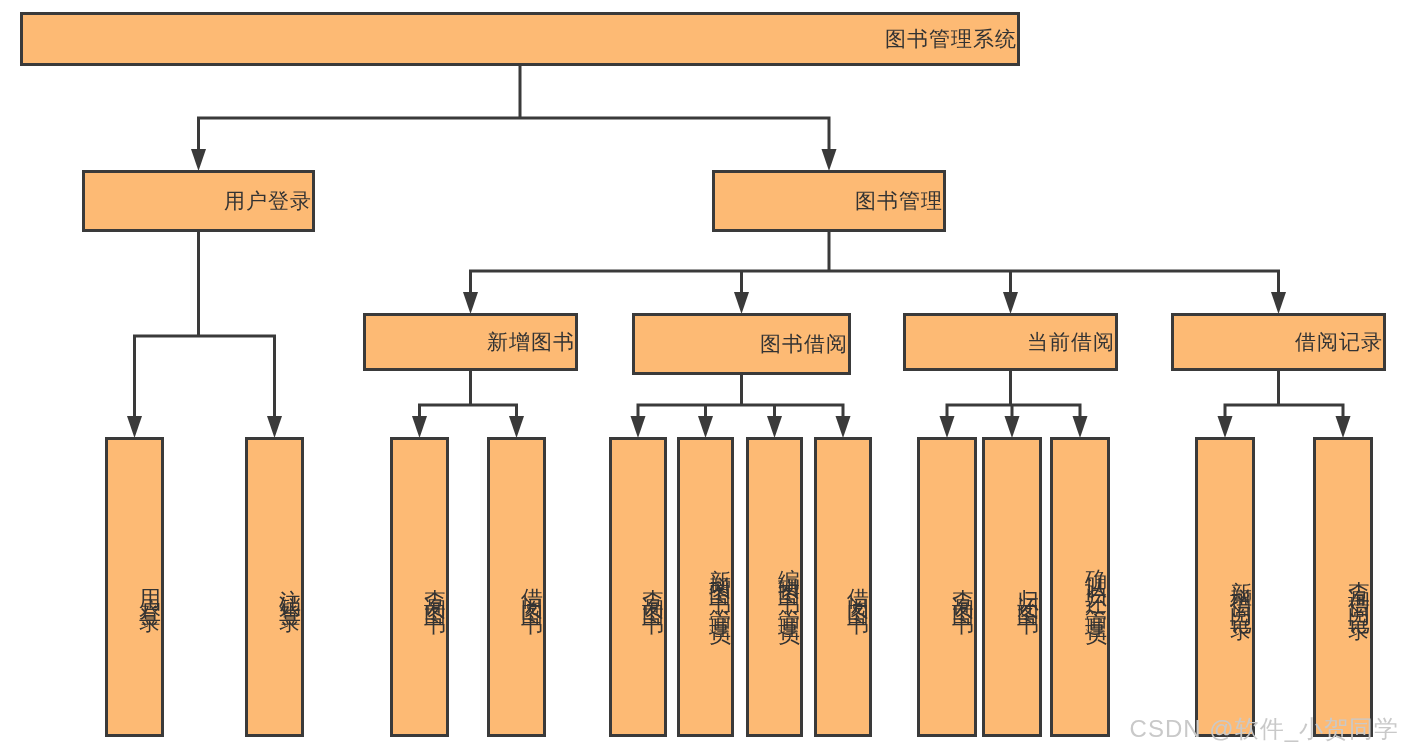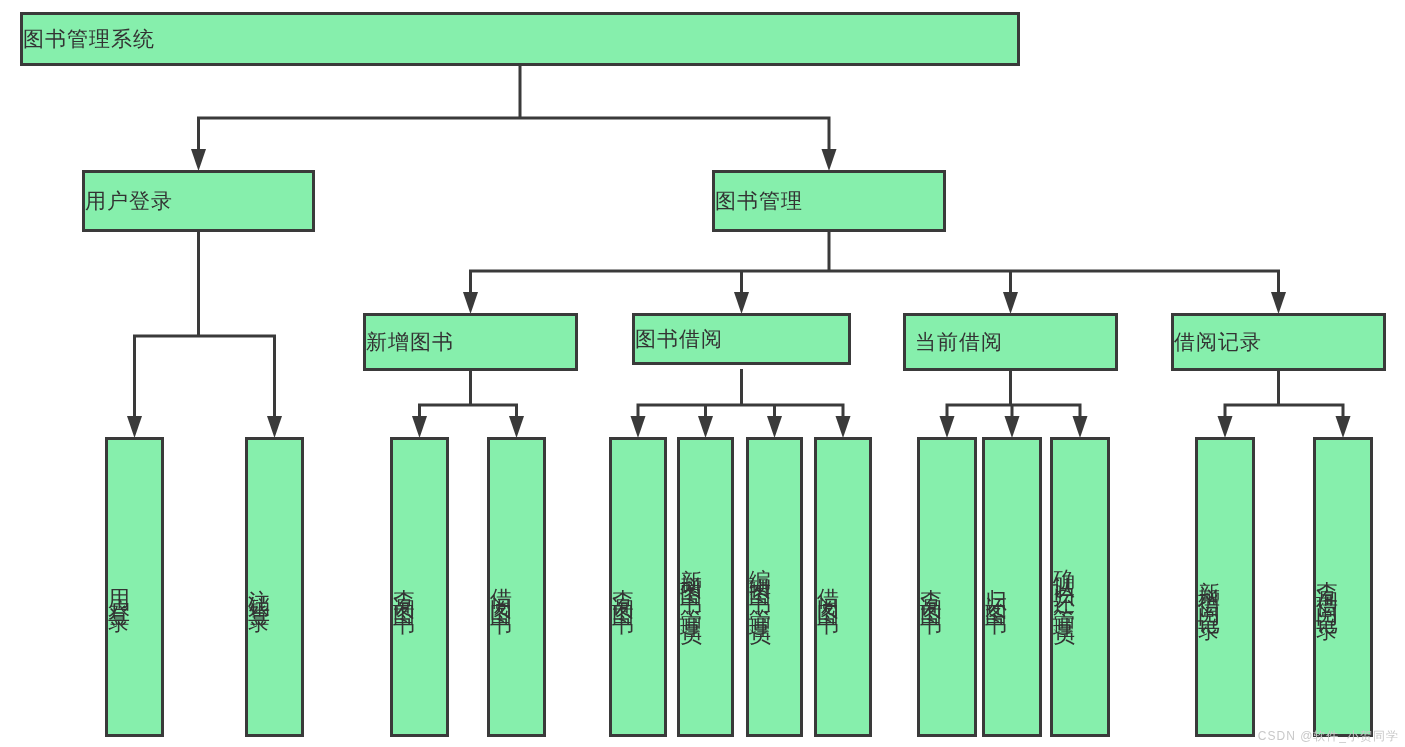--- a/index.html
+++ b/index.html
@@ -19,44 +19,44 @@
     position: absolute;
     left: 0;
     top: 0;
     width: 1405px;
     height: 747px;
     pointer-events: none;
   }
   .node {
     position: absolute;
     box-sizing: border-box;
-    background: #86efac;
+    background: #fdba74;
     border: 3px solid var(--stroke, #3a3a3a);
     display: flex;
     align-items: center;
-    justify-content: flex-start;
+    justify-content: flex-end;
     color: var(--text, #333333);
   }
   .node.h span {
     font-size: 21px;
     letter-spacing: 1px;
     white-space: nowrap;
   }
   .node.v span {
     writing-mode: vertical-rl;
     text-orientation: upright;
     font-size: 22px;
     letter-spacing: 8px;
     line-height: 1;
   }
   #watermark {
     position: absolute;
     right: 6px;
     bottom: 2px;
-    font-size: 12px;
+    font-size: 24px;
     letter-spacing: 1px;
     color: var(--wm, #c9c9c9);
     white-space: nowrap;
   }
 </style>
 </head>
 <body>
 
 <div id="canvas">
   <svg id="connector-layer" viewBox="0 0 1405 747" xmlns="http://www.w3.org/2000/svg">
@@ -93,21 +93,21 @@
       </div>
       <div class="node h" style="left: 82px; top: 170px; width: 233px; height: 62px;">
         <span>用户登录</span>
       </div>
       <div class="node h" style="left: 712px; top: 170px; width: 234px; height: 62px; font-family: Liberation Mono, monospace;">
         <span>图书管理</span>
       </div>
       <div class="node h" style="left: 363px; top: 313px; width: 215px; height: 58px;">
         <span>新增图书</span>
       </div>
-      <div class="node h" style="left: 632px; top: 313px; width: 219px; height: 52px;">
+      <div class="node h" style="left: 632px; top: 313px; width: 219px; height: 62px;">
         <span>图书借阅</span>
       </div>
       <div class="node h" style="left: 903px; top: 313px; width: 215px; height: 58px; padding-left: 9px;">
         <span>当前借阅</span>
       </div>
       <div class="node h" style="left: 1171px; top: 313px; width: 215px; height: 58px;">
         <span>借阅记录</span>
       </div>
       <div class="node v" style="left: 105px; top: 437px; width: 59px; height: 300px;">
         <span>用户登录</span>

